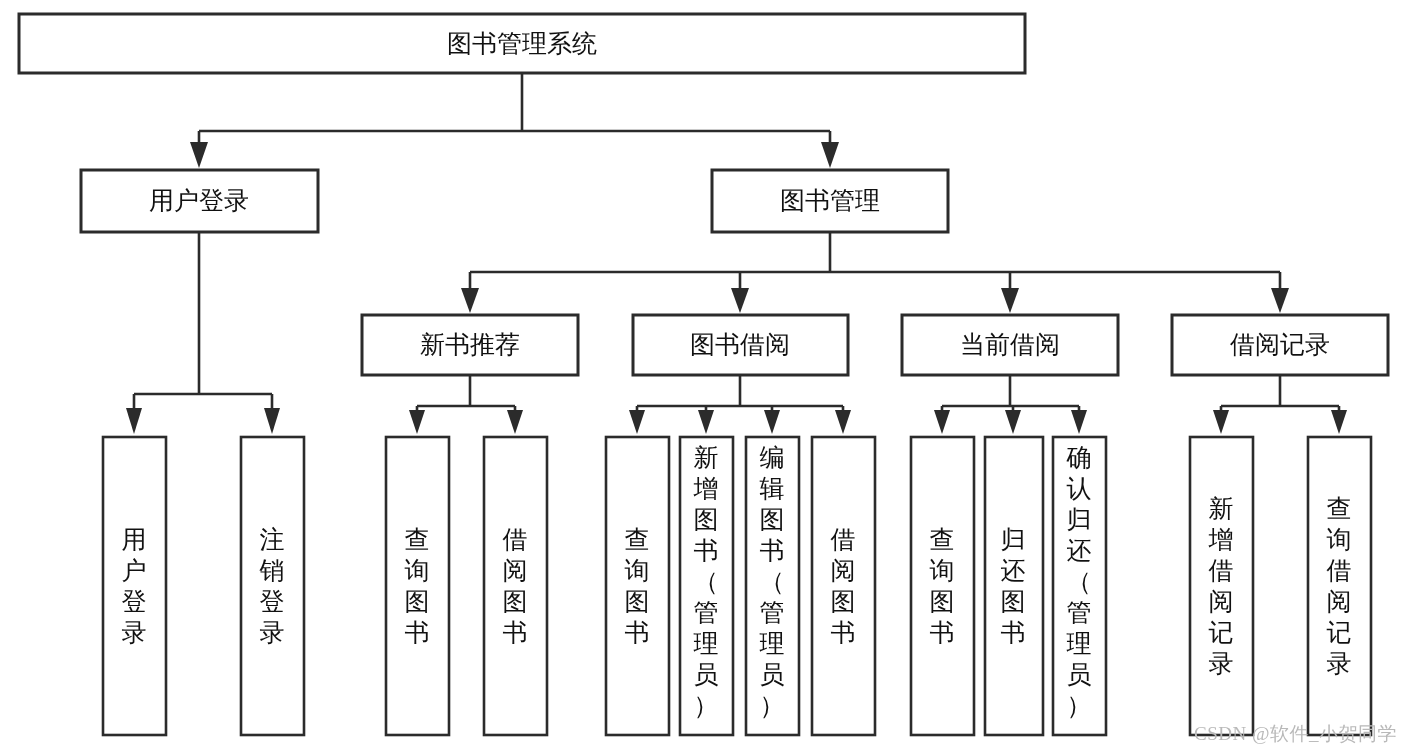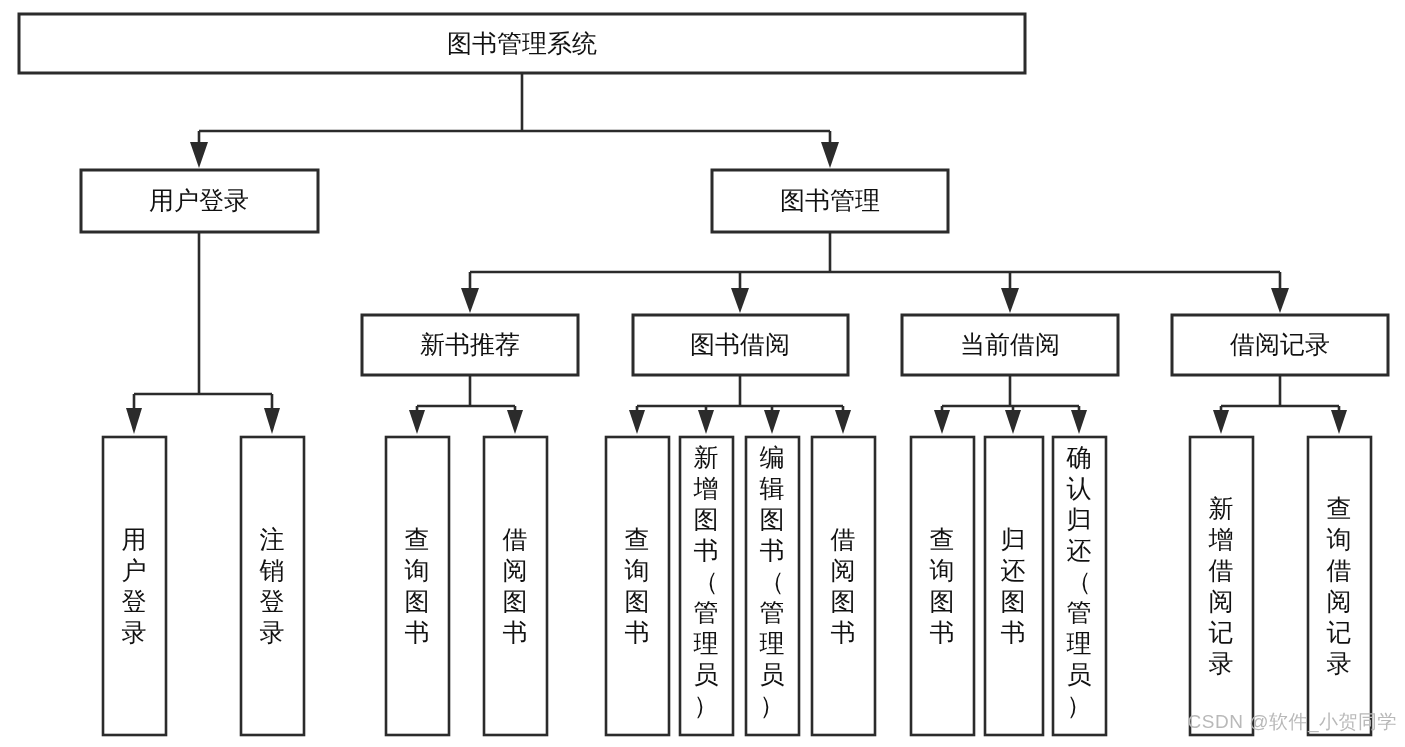--- a/index.html
+++ b/index.html
@@ -50,22 +50,22 @@
   }
   .leaf-label {
     font-family: "Liberation Sans", "DejaVu Sans", sans-serif;
     font-size: 25px;
     fill: #111111;
     text-anchor: middle;
   }
   .watermark {
     position: absolute;
     right: 8px;
-    bottom: 12px;
-    font-family: Liberation Sans, sans-serif;
+    bottom: 0;
+    font-family: Liberation Serif, serif;
     font-size: 19px;
     color: #b9b9b9;
     white-space: nowrap;
     letter-spacing: 0.5px;
   }
 </style>
 </head>
 <body>
 
 <div id="chart-root">

